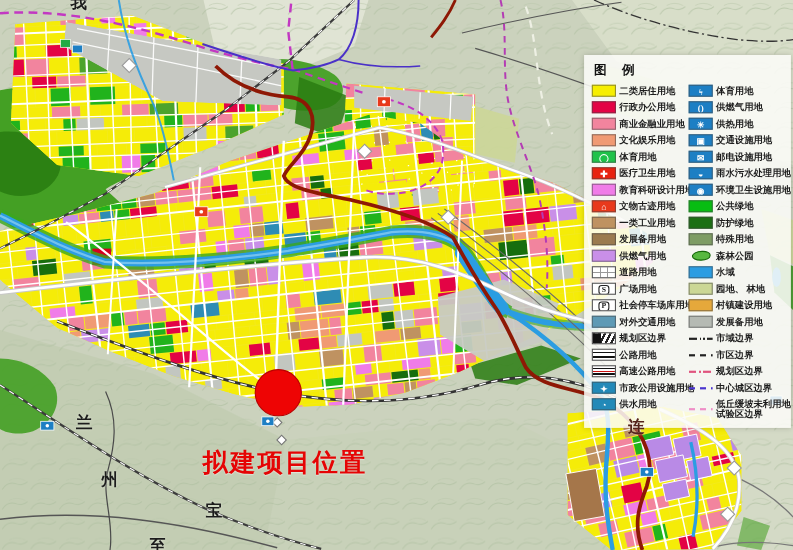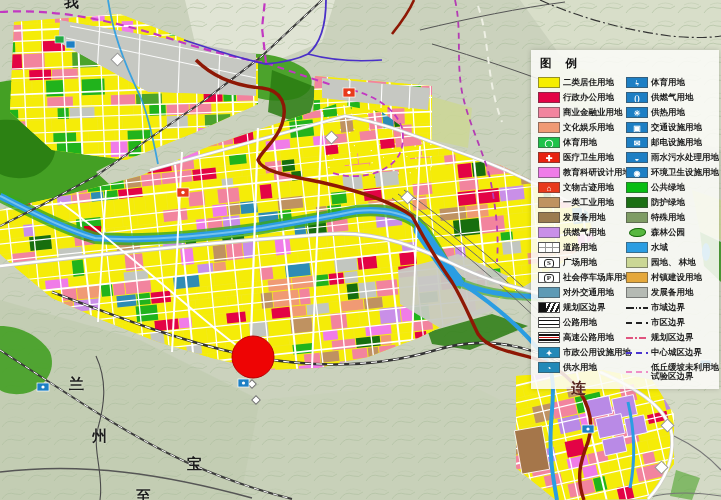--- a/index.html
+++ b/index.html
@@ -1701,14 +1701,15 @@
         </div>
   </div>
 </div>
 
 <div class="maplabel" style="left:64px;top:-5px;" id="lbl-wo">我</div>
 <div class="maplabel" style="left:69px;top:377px;" id="lbl-lan">兰</div>
 <div class="maplabel" style="left:92px;top:429px;" id="lbl-zhou">州</div>
 <div class="maplabel" style="left:187px;top:457px;" id="lbl-bao">宝</div>
 <div class="maplabel" style="left:136px;top:489px;" id="lbl-zhi">至</div>
 <div class="maplabel" style="left:571px;top:381px;" id="lbl-lian">连</div>
+<div id="lbl-project">拟建项目位置</div>
 
 </div>
 
 </body></html>

